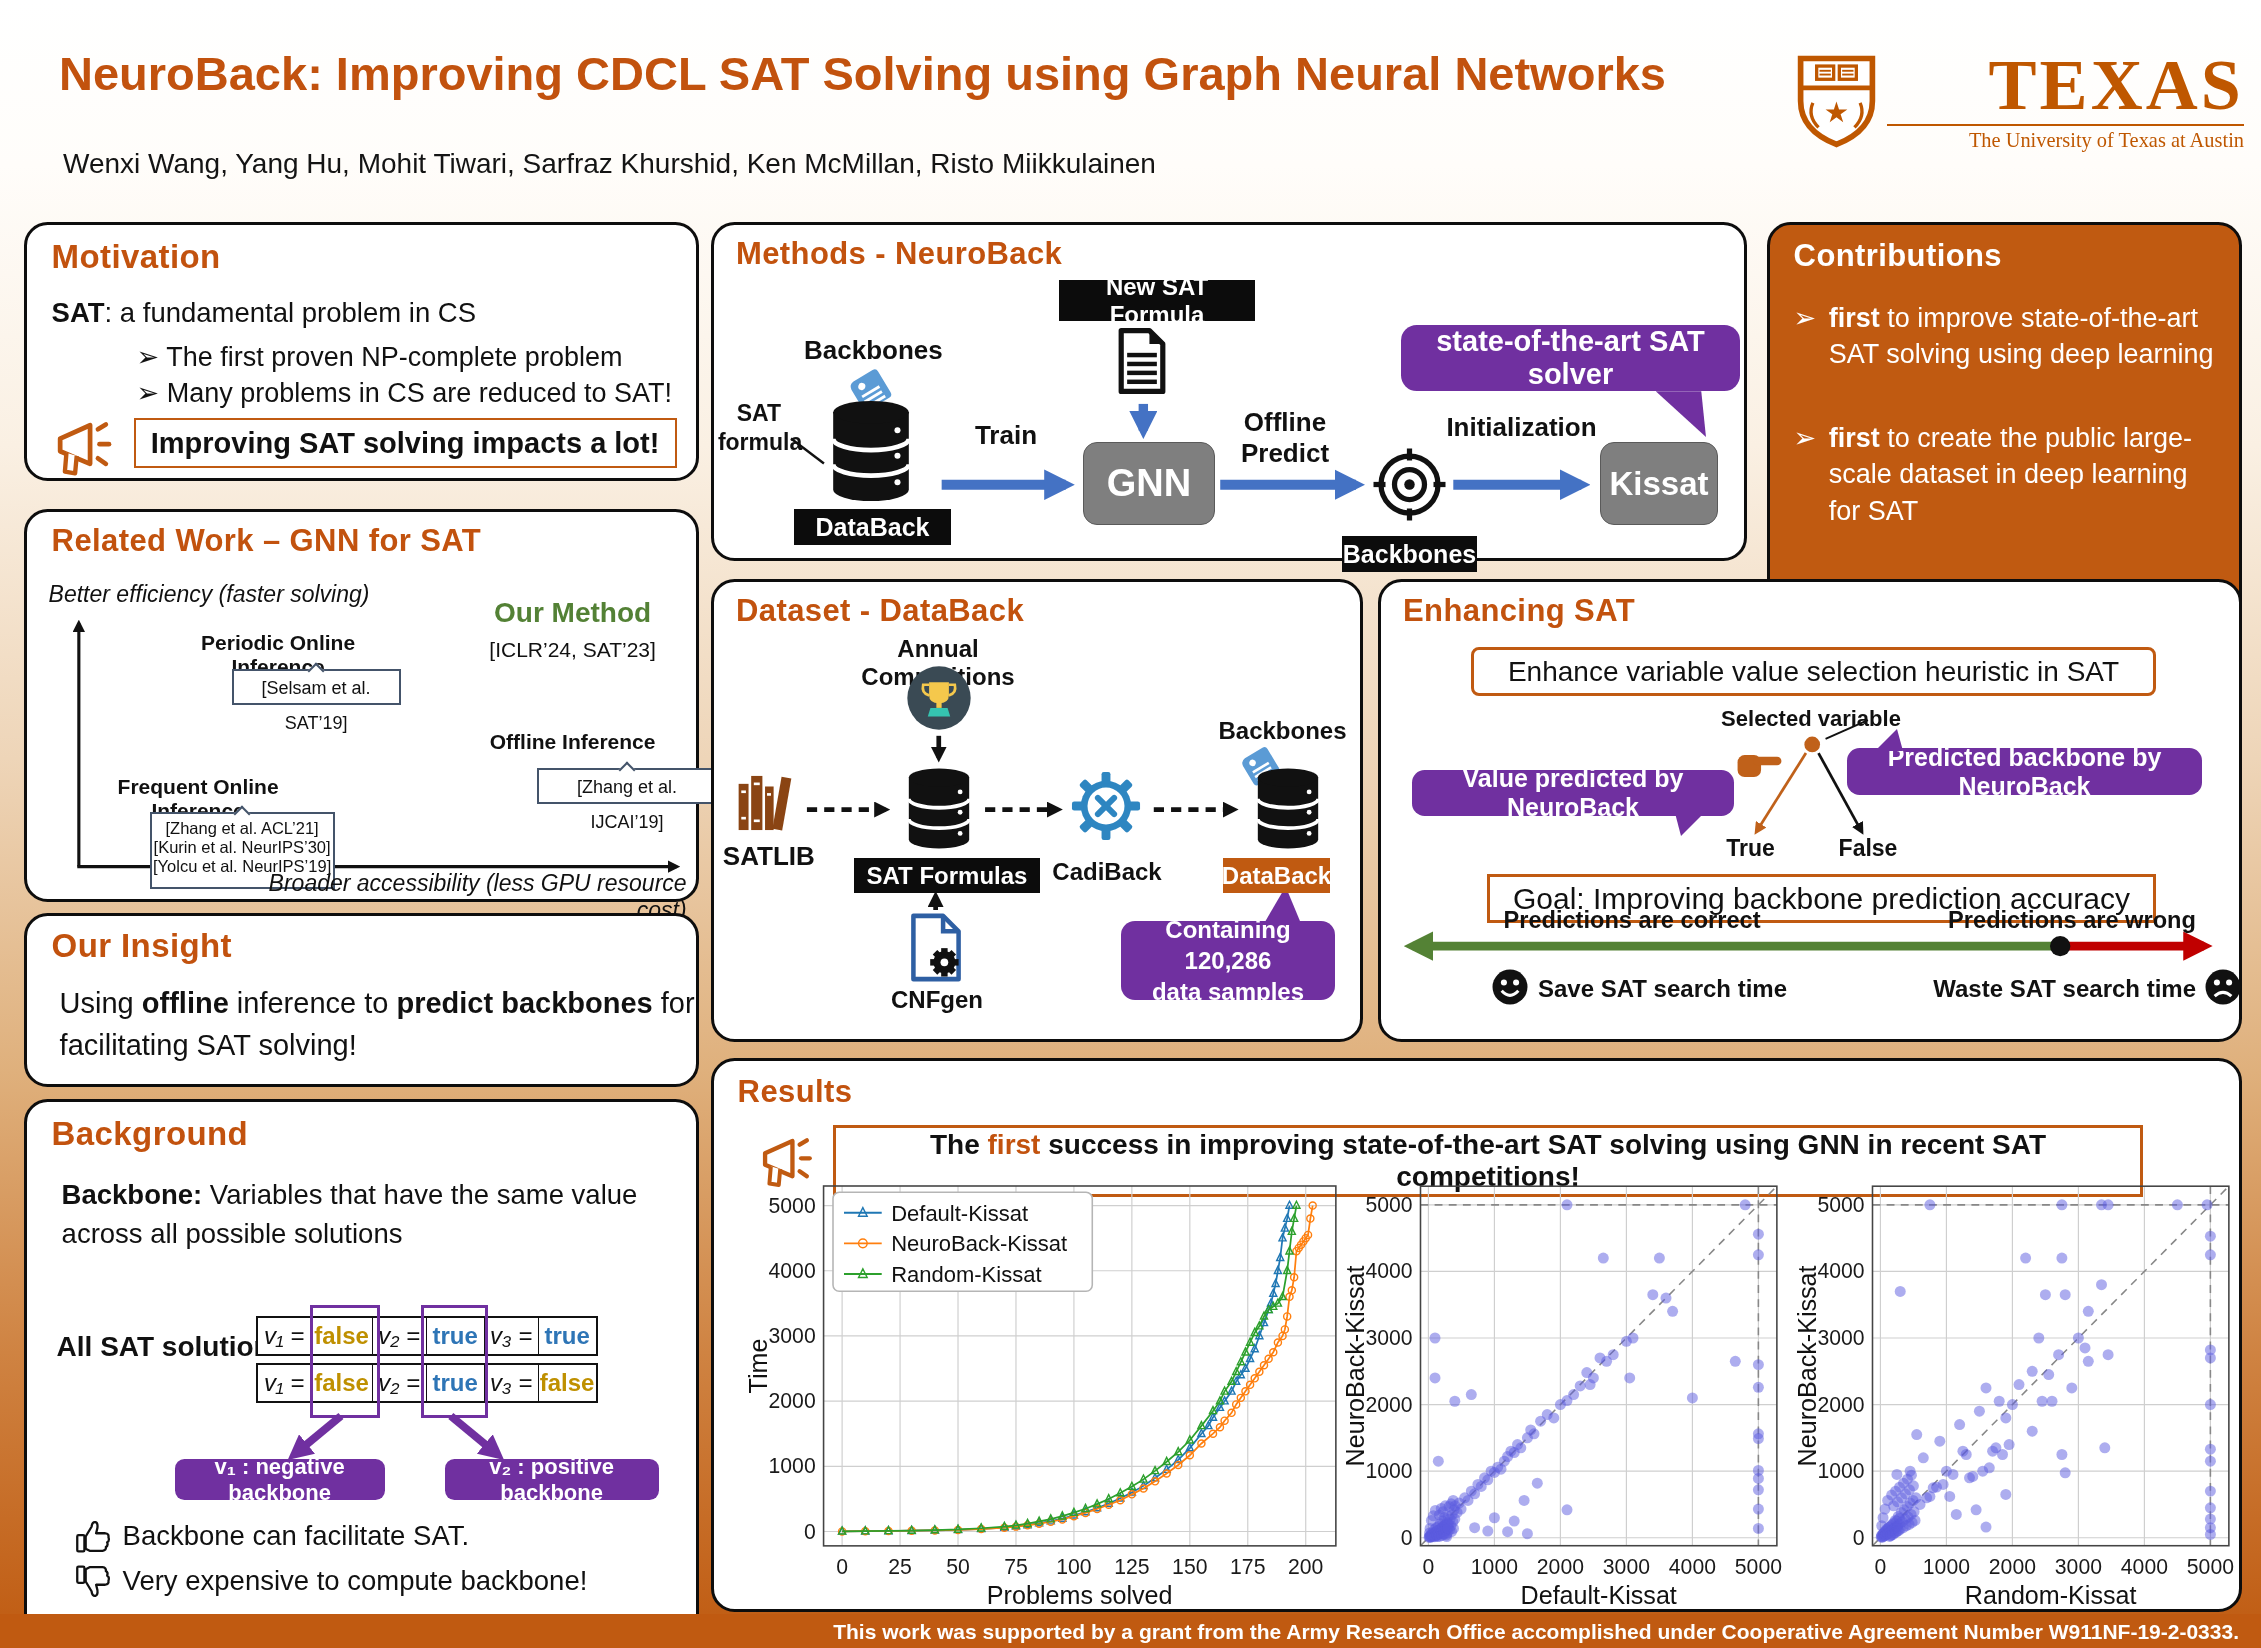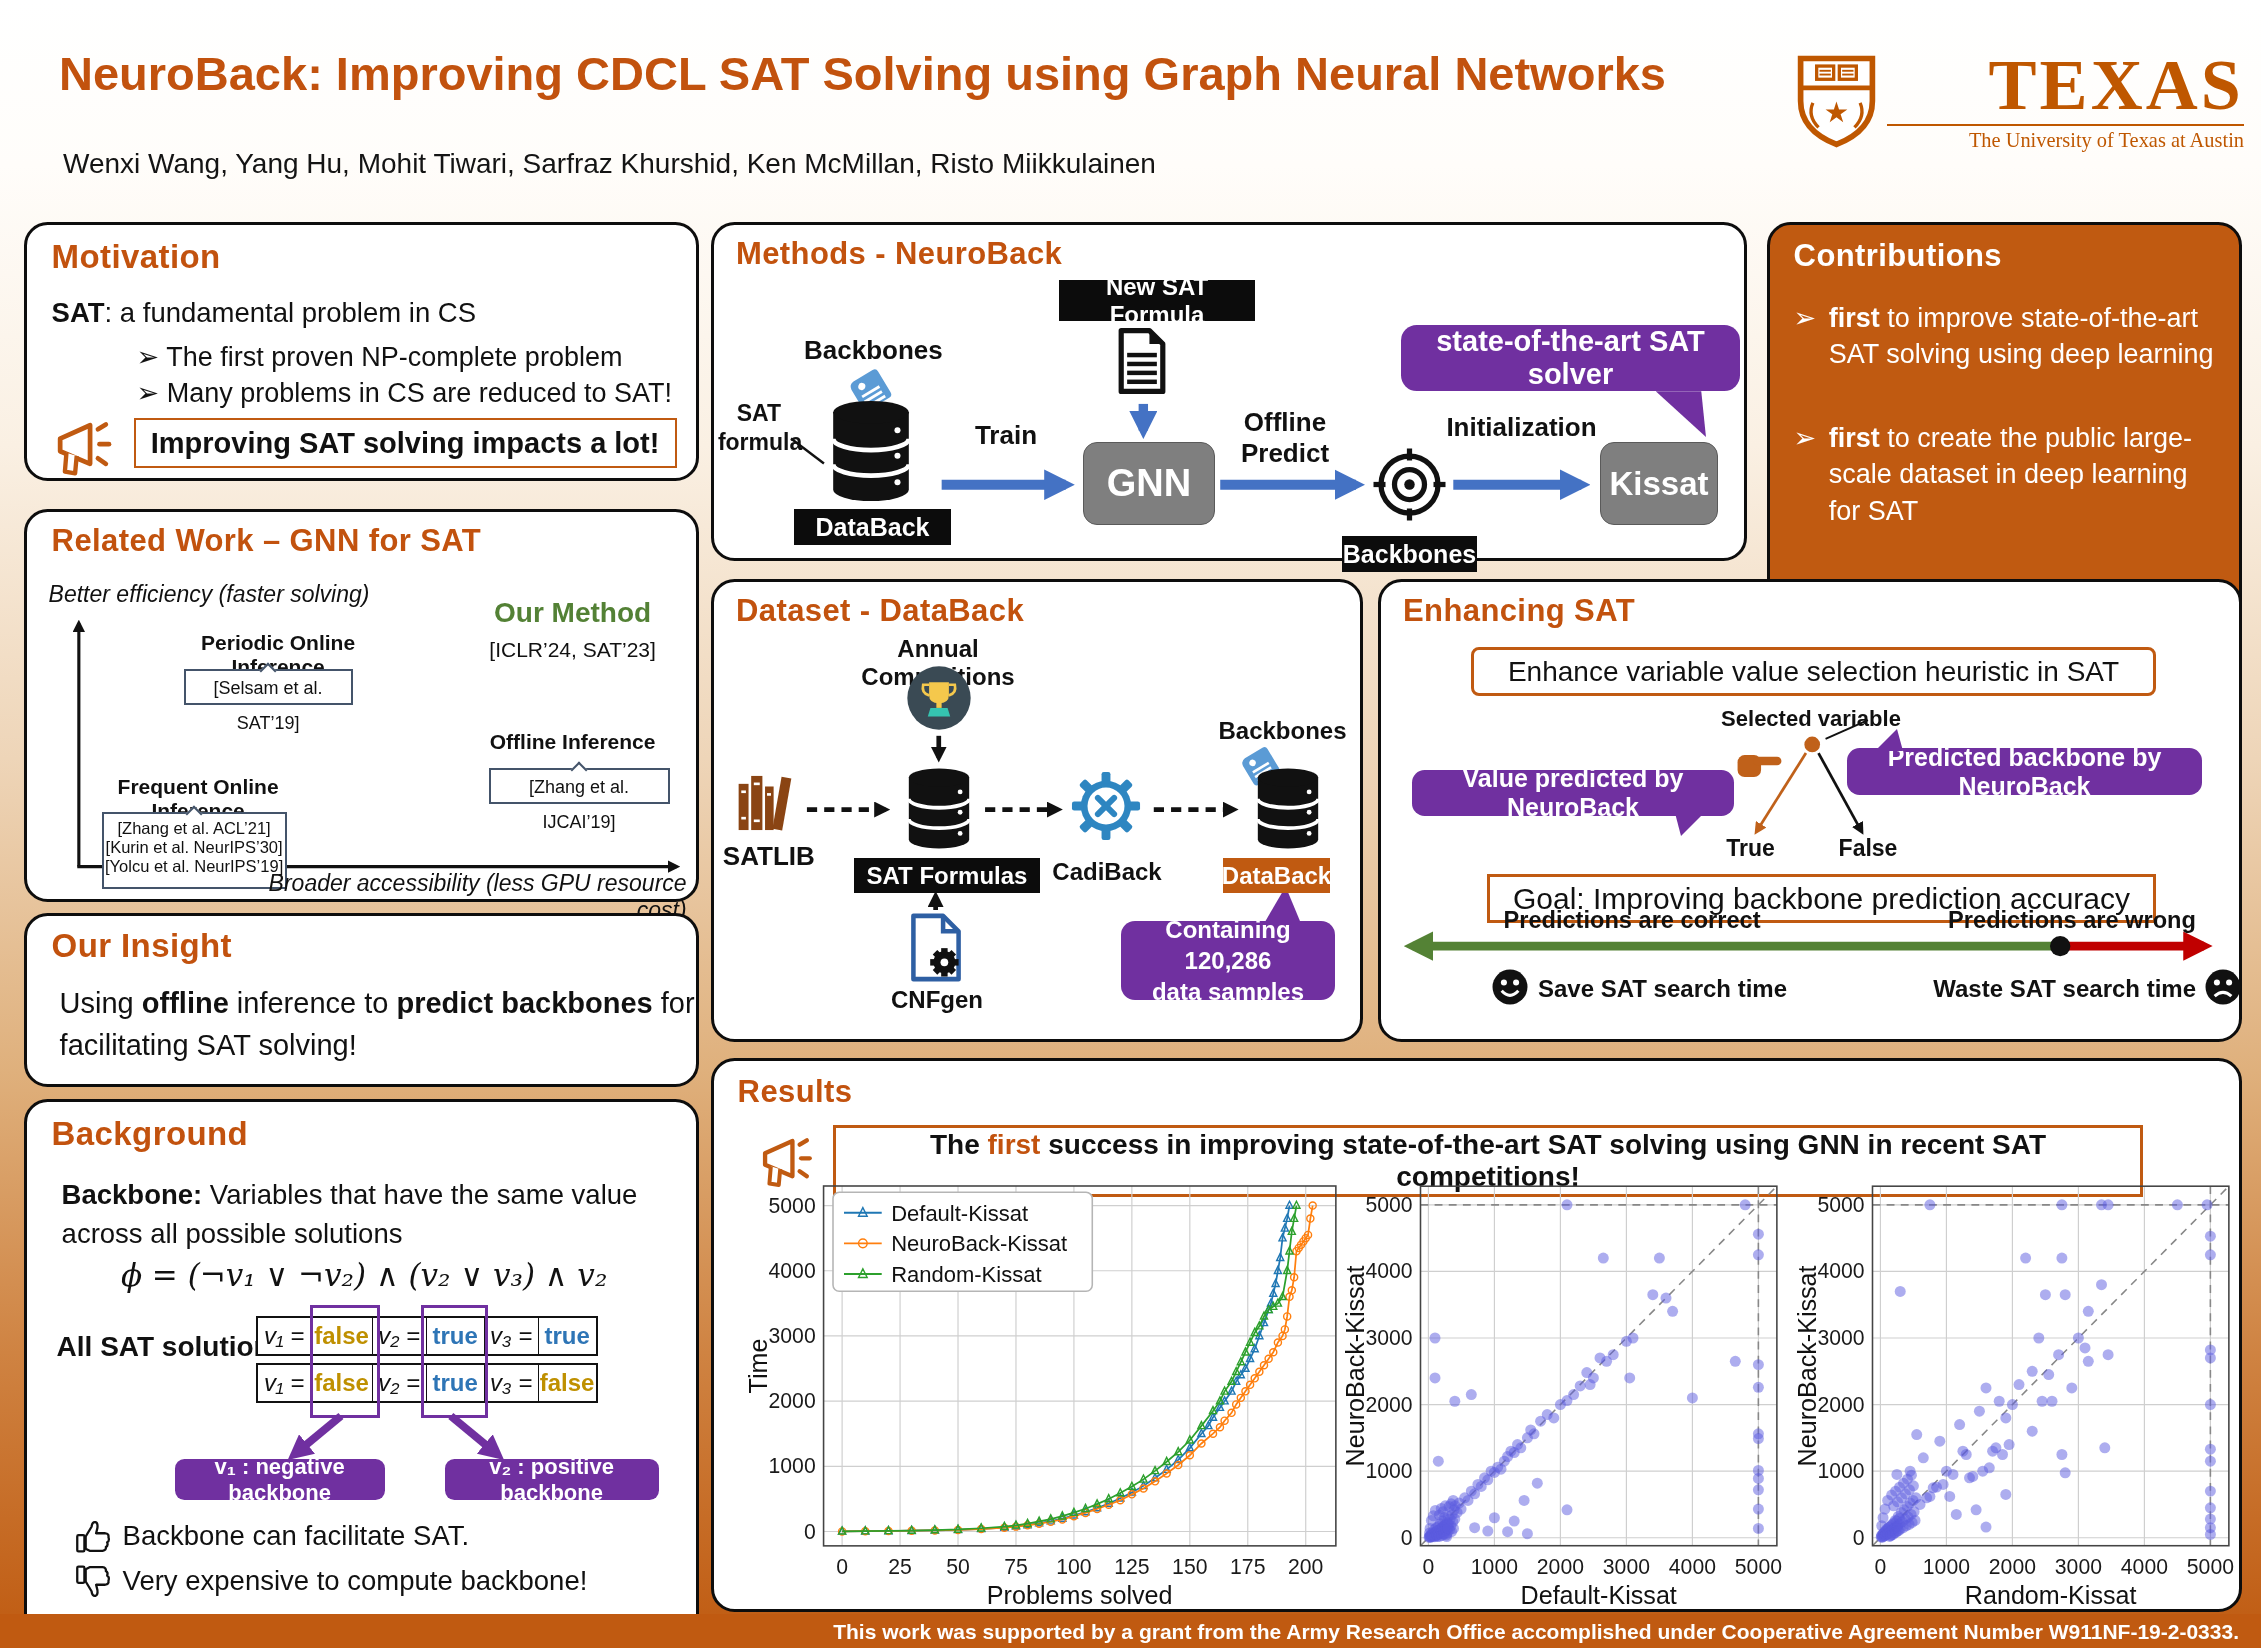--- a/index.html
+++ b/index.html
@@ -7,21 +7,21 @@
     position:relative;width:2261px;height:1649px;overflow:hidden;
     font-family:"Liberation Sans","DejaVu Sans",sans-serif;color:#111;
     background:linear-gradient(180deg,#ffffff 0%,#fffdfa 10%,#faf0e3 27%,#eed5b8 46%,#dfb07c 65%,#cf8342 82%,#bf5a10 100%);
   }
   .abs{position:absolute;}
   .panel{position:absolute;background:#fff;border:3.9px solid #0d0d0d;border-radius:23.6px;box-sizing:border-box;}
   .hd{color:#c2520e;font-weight:bold;font-size:33px;letter-spacing:0.4px;}
   .blk{position:absolute;background:#0c0c0c;color:#fff;font-weight:bold;text-align:center;display:flex;align-items:center;justify-content:center;}
   .obox{position:absolute;background:#fff;border:3.1px solid #c05a11;box-sizing:border-box;display:flex;align-items:center;justify-content:center;text-align:center;}
   .pbubble{position:absolute;background:#7030a0;color:#fff;font-weight:bold;border-radius:12.6px;display:flex;align-items:center;justify-content:center;text-align:center;}
-  .callout{position:absolute;background:#fff;border:2px solid #44546a;text-align:center;box-sizing:border-box;}
+  .callout{position:absolute;background:#fff;border:2px solid #44546a;text-align:center;box-sizing:border-box;margin-left:48px;}
   .callout::before{content:'';position:absolute;top:-6.3px;left:50%;width:10.2px;height:10.2px;background:#fff;border-left:2px solid #44546a;border-top:2px solid #44546a;transform:translateX(-50%) rotate(45deg);}
   .gray-node{position:absolute;background:#7f7f7f;border:1.6px solid #5a5a5a;border-radius:14px;color:#fff;font-weight:bold;display:flex;align-items:center;justify-content:center;}
   .tail-br::after{content:'';position:absolute;right:30px;bottom:-20.4px;width:0;height:0;border-top:23.6px solid #7030a0;border-left:6.3px solid transparent;border-right:23.6px solid transparent;}
   .tail-tl::after{content:'';position:absolute;left:28px;top:-19px;width:0;height:0;border-bottom:22px solid #7030a0;border-right:6.3px solid transparent;border-left:22px solid transparent;}
   .it{font-style:italic;}
   .b{font-weight:bold;}
   svg text{font-family:"Liberation Sans","DejaVu Sans",sans-serif;}
   .ctr{display:flex;align-items:center;justify-content:center;text-align:center;}
 </style>
 </head>
@@ -103,21 +103,20 @@
     <div class="abs" style="left:33px;top:66px;width:636px;font-size:29px;line-height:1.45;">
       <span>Using </span><span class="b">offline</span><span> inference to </span><span class="b">predict backbones</span><span> for facilitating SAT solving!</span>
     </div>
   </div>
 
   <div class="panel" style="left:23.6px;top:1099px;width:675px;height:540px;">
     <div class="abs hd" style="left:25px;top:12.6px;">Background</div>
     <div class="abs" style="left:35px;top:74px;width:620px;font-size:27.5px;line-height:1.4;">
       <span class="b">Backbone:</span><span> Variables that have the same value across all possible solutions</span>
     </div>
-    <div class="abs it" style="left:0;top:155px;width:675px;text-align:center;font-size:31px;font-family:'DejaVu Serif','Liberation Serif',serif;">ϕ = (¬v₁ ∨ ¬v₂) ∧ (v₂ ∨ v₃) ∧ v₂</div>
     <div class="abs b" style="left:30px;top:229px;font-size:28px;">All SAT solutions:</div>
 
     <div class="abs" style="left:229px;top:214px;width:338px;height:36px;border:2px solid #111;display:flex;font-size:24px;background:#fff;">
       <div class="ctr it" style="width:53px;border-right:1.2px solid #111;">v₁ =</div>
       <div class="ctr b" style="width:60px;border-right:1.2px solid #111;color:#bf9000;">false</div>
       <div class="ctr it" style="width:53px;border-right:1.2px solid #111;">v₂ =</div>
       <div class="ctr b" style="width:57px;border-right:1.2px solid #111;color:#2e75b6;">true</div>
       <div class="ctr it" style="width:53px;border-right:1.2px solid #111;">v₃ =</div>
       <div class="ctr b" style="flex:1;color:#2e75b6;">true</div>
     </div>

